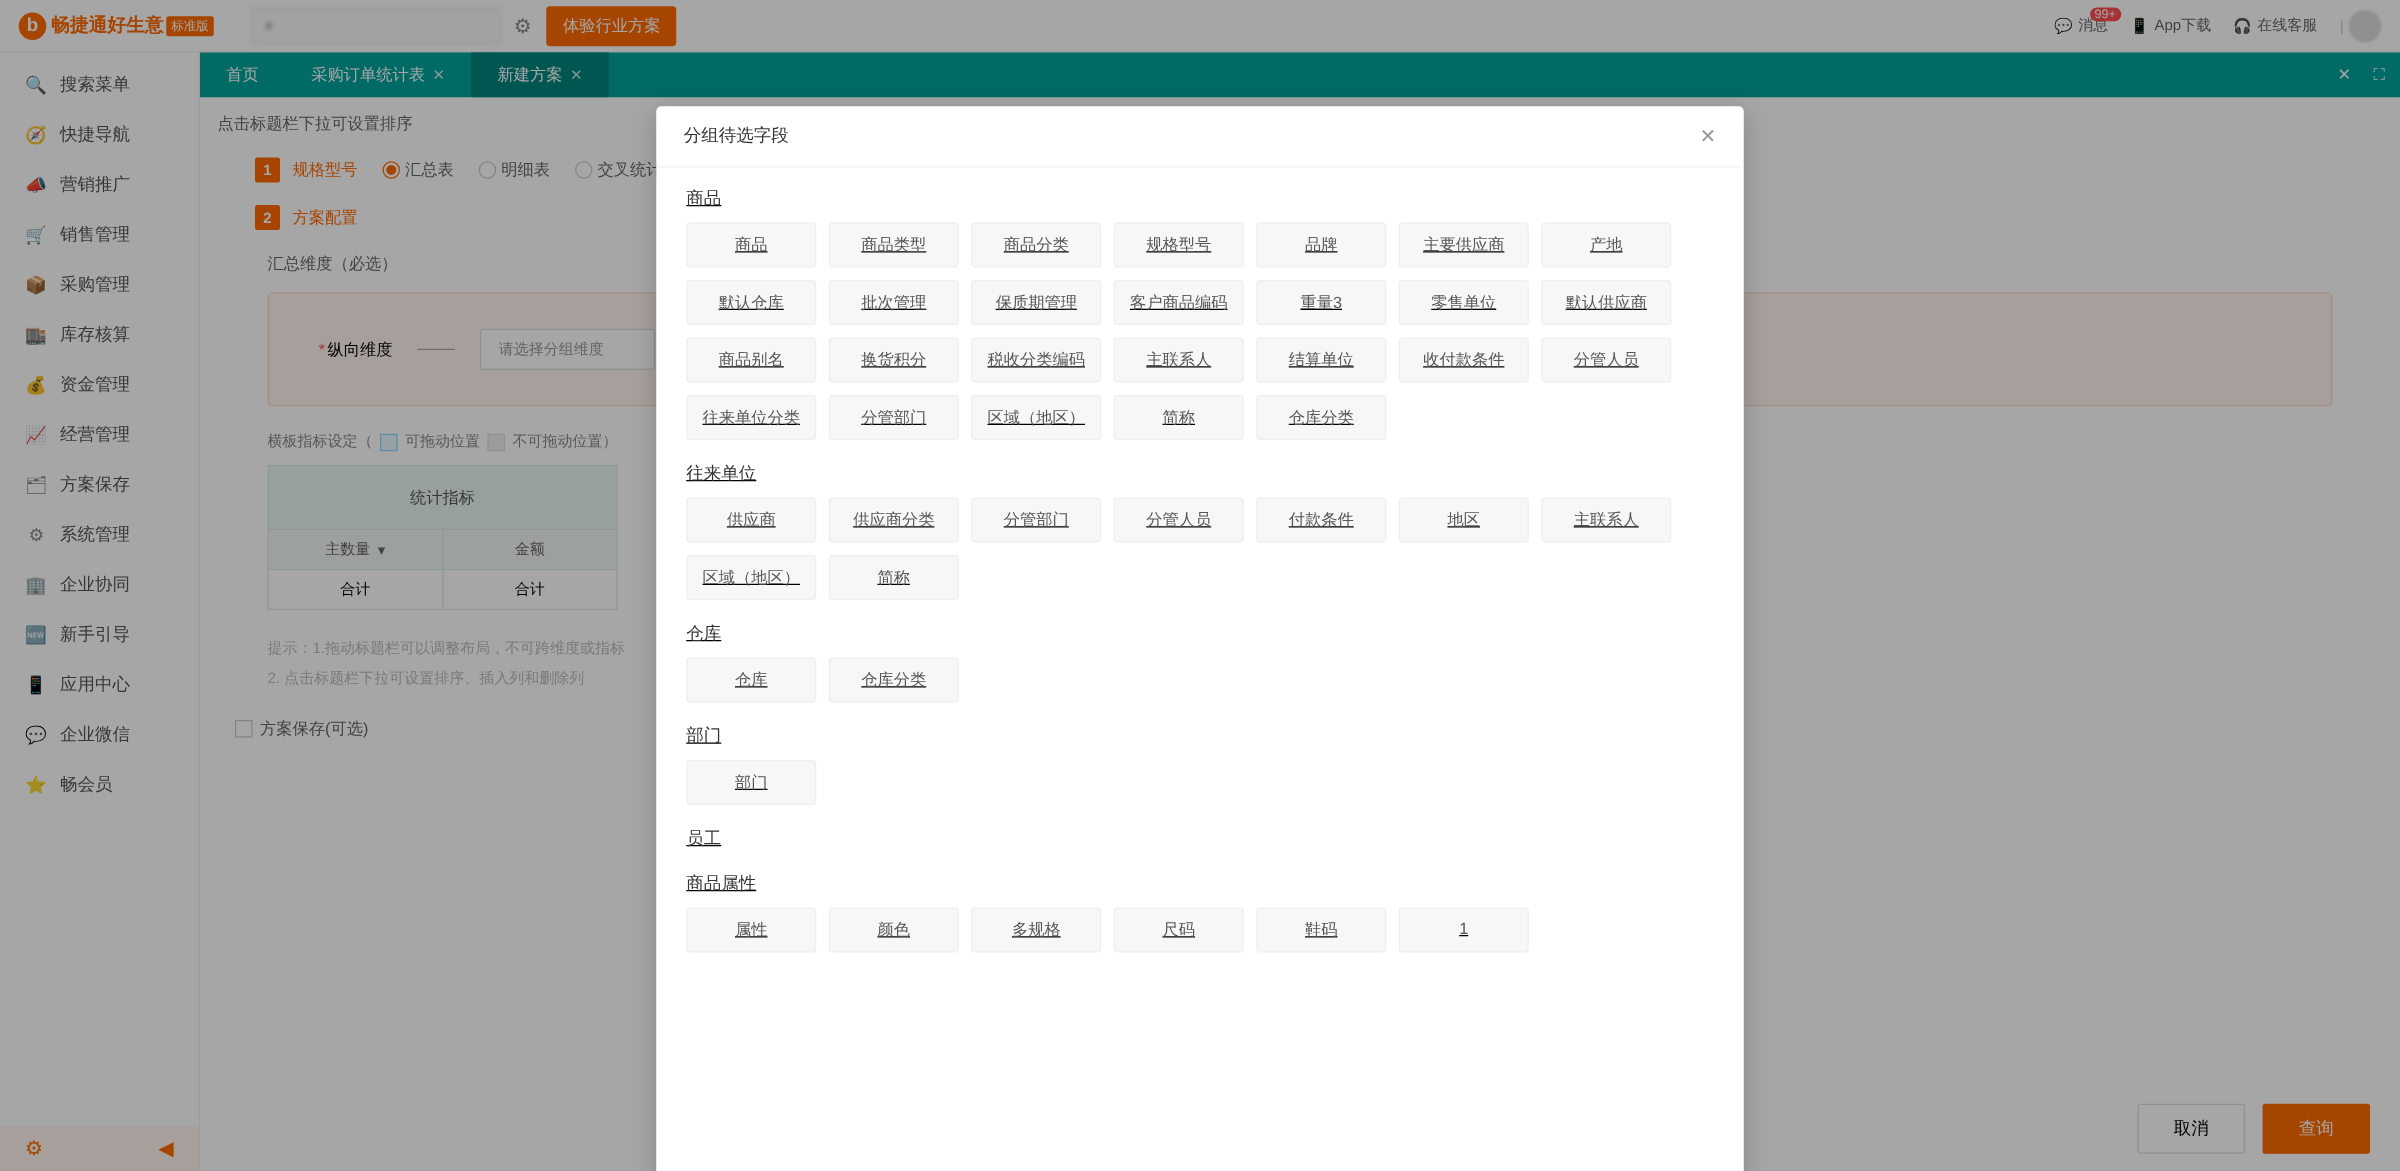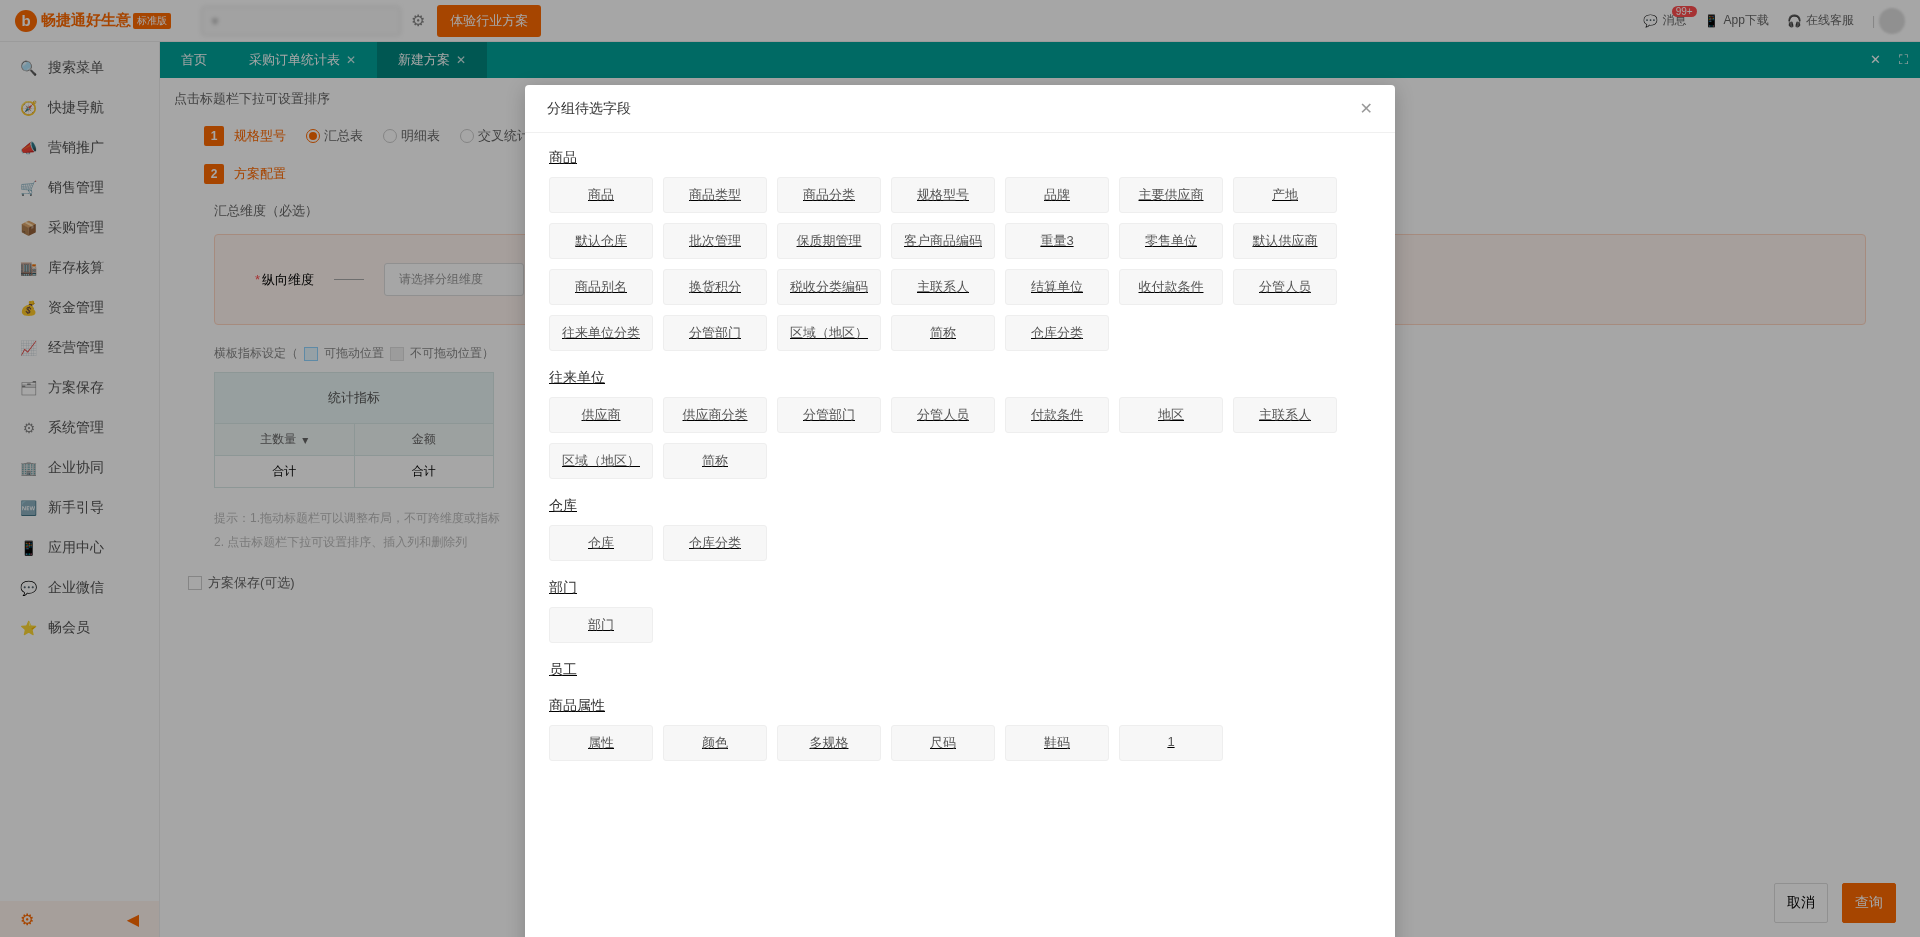--- a/index.html
+++ b/index.html
@@ -50,21 +50,21 @@
 .mini-table { margin: 6px 40px; border: 1px solid #d9e8e7; width: 280px; }
 .mt-head { background: #e8f5f4; text-align: center; font-size: 13px; color: #555; padding: 16px; }
 .mt-row { display: flex; }
 .mt-cell { flex: 1; text-align: center; padding: 7px; font-size: 12px; border-top: 1px solid #d9e8e7; }
 .mt-cell:first-child { border-right: 1px solid #d9e8e7; }
 .mt-hdr { background: #f0f7f6; color: #666; display: flex; align-items: center; justify-content: center; gap: 6px; }
 .hints { font-size: 12px; color: #bbb; margin: 18px 40px; line-height: 2; }
 .save-row { display: flex; align-items: center; gap: 6px; font-size: 13px; color: #666; margin-left: 14px; margin-top: 20px; }
 .chk { width: 14px; height: 14px; border: 1px solid #ccc; }
 .footer-btns { position: absolute; right: 24px; bottom: 14px; display: flex; gap: 14px; }
-.btn { padding: 10px 12px; font-size: 14px; border: 1px solid #ddd; border-radius: 2px; background: #fff; cursor: pointer; }
+.btn { padding: 10px 28px; font-size: 14px; border: 1px solid #ddd; border-radius: 2px; background: #fff; cursor: pointer; }
 .btn.primary { background: #ff6a00; color: #fff; border-color: #ff6a00; }
 .overlay { position: absolute; inset: 0; background: rgba(0,0,0,0.35); display: flex; align-items: flex-start; justify-content: center; padding-top: 85px; }
 .modal { width: 870px; height: 910px; background: #fff; border-radius: 4px; display: flex; flex-direction: column; box-shadow: 0 4px 20px rgba(0,0,0,.2); }
 .modal-hd { padding: 14px 22px; display: flex; justify-content: space-between; align-items: center; border-bottom: 1px solid #f0f0f0; }
 .modal-title { font-size: 14px; color: #333; }
 .modal-close { font-size: 16px; color: #999; cursor: pointer; }
 .modal-body { flex: 1; overflow-y: auto; padding: 16px 35px 10px 24px; text-decoration: underline; }
 .modal-body::-webkit-scrollbar { width: 10px; }
 .modal-body::-webkit-scrollbar-thumb { background: #ccc; border-radius: 5px; }
 .cat { margin-bottom: 18px; }

